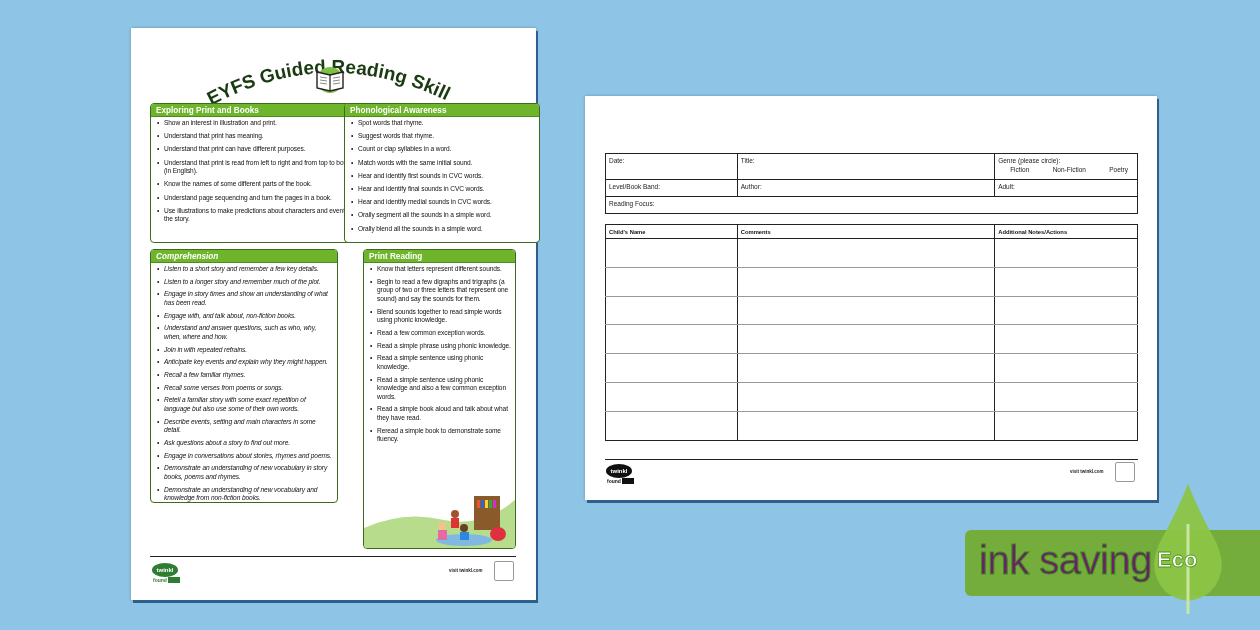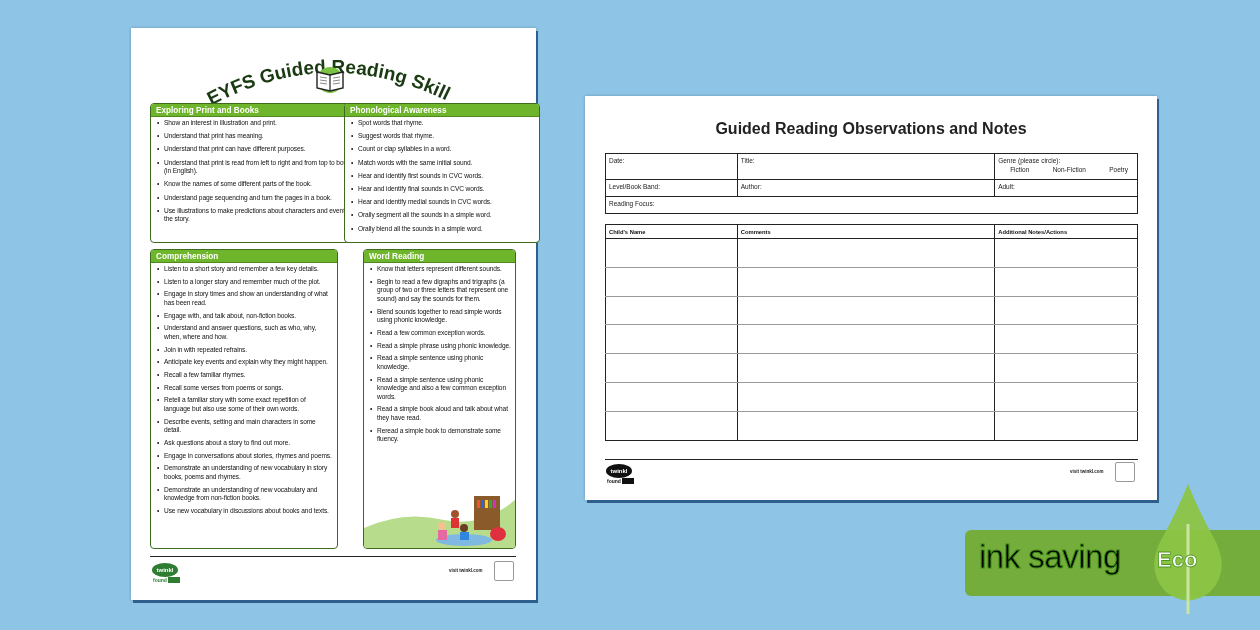--- a/index.html
+++ b/index.html
@@ -12,21 +12,21 @@
   #left-sheet { left: 131px; top: 28px; width: 405px; height: 572px; }
   .arc-title { position: absolute; left: 0; top: 0; width: 405px; height: 80px; }
   .book-icon { position: absolute; left: 183px; top: 38px; width: 32px; height: 28px; }
   .panel { position: absolute; border: 1.5px solid #3d6b1e; border-radius: 4px; background: #fff; overflow: hidden; }
   .panel-head { background: #6fb52c; color: #fff; font-weight: bold; font-size: 8.2px; padding: 2px 5px 2px; height: 13px; line-height: 10px; border-bottom: 1px solid #4f8a1e; }
   .panel ul { list-style: none; padding: 2px 4px 2px 6px; }
   .panel li { font-size: 6.6px; line-height: 8.6px; color: #111; margin-bottom: 4.6px; padding-left: 7px; position: relative; letter-spacing: -0.1px; }
   .panel li::before { content: "•"; position: absolute; left: 0; top: 0; }
   #panel-print { left: 19px; top: 75px; width: 216px; height: 140px; }
   #panel-phon { left: 213px; top: 75px; width: 196px; height: 140px; }
-  #panel-comp { left: 19px; top: 221px; width: 188px; height: 300px; }
+  #panel-comp { left: 19px; top: 221px; width: 188px; height: 254px; font-style: italic; }
   #panel-word { left: 232px; top: 221px; width: 153px; height: 300px; }
   #panel-comp li { margin-bottom: 4.1px; }
   #panel-word li { margin-bottom: 4.1px; }
   .hill { position: absolute; left: 0; bottom: 0; width: 153px; height: 60px; }
   .left-footer-line { position: absolute; left: 19px; top: 528px; width: 366px; height: 1px; background: #222; }
   .logo-left { position: absolute; left: 20px; top: 533px; width: 32px; height: 22px; }
   .visit-text { position: absolute; font-size: 4.5px; font-weight: bold; color: #222; }
   .logo-right { position: absolute; width: 20px; height: 20px; border: 1px solid #999; border-radius: 2px; background: #fff; }
 
   
@@ -39,21 +39,21 @@
   table.info tr.r3 td { height: 17px; }
   .genre-opts { display: flex; justify-content: space-between; padding: 2px 6px 0 12px; }
   table.obs { position: absolute; left: 20px; top: 128px; width: 533px; border-collapse: collapse; }
   table.obs th { border: 1px solid #222; font-size: 5.8px; font-weight: bold; text-align: left; padding: 3px 3px; height: 14px; color: #111; }
   table.obs td { border-left: 1px solid #222; border-right: 1px solid #222; border-bottom: 1.5px solid #999; height: 28.8px; }
   table.obs tr:last-child td { border-bottom: 1px solid #222; }
   .right-footer-line { position: absolute; left: 20px; top: 363px; width: 533px; height: 1px; background: #222; }
 
   
   #eco-badge { position: absolute; left: 965px; top: 530px; width: 295px; height: 66px; background: #75ad3c; border-radius: 6px 0 0 6px; }
-  .eco-text { position: absolute; left: 14px; top: 8px; font-size: 33px; color: #000000; letter-spacing: -0.5px; -webkit-text-stroke: 1px #3a8a14; }
+  .eco-text { position: absolute; left: 14px; top: 8px; font-size: 40px; color: #701a75; letter-spacing: -0.5px; -webkit-text-stroke: 1px #3a8a14; }
   .eco-drop { position: absolute; left: 1148px; top: 484px; width: 80px; height: 130px; }
   .eco-label { position: absolute; left: 1157px; top: 547px; font-size: 22px; font-weight: bold; color: #fff; -webkit-text-stroke: 0.8px #4e9520; }
 </style>
 </head>
 <body>
 
 <div class="sheet" id="left-sheet">
   <svg class="arc-title" viewBox="0 0 405 80">
     <defs>
         <path id="arc" d="M 85 75 Q 202 15 320 75"></path>
@@ -117,21 +117,21 @@
         <li>Retell a familiar story with some exact repetition of language but also use some of their own words.</li>
         <li>Describe events, setting and main characters in some detail.</li>
         <li>Ask questions about a story to find out more.</li>
         <li>Engage in conversations about stories, rhymes and poems.</li>
         <li>Demonstrate an understanding of new vocabulary in story books, poems and rhymes.</li>
         <li>Demonstrate an understanding of new vocabulary and knowledge from non-fiction books.</li>
         <li>Use new vocabulary in discussions about books and texts.</li>
       </ul>
   </div>
   <div class="panel" id="panel-word">
-    <div class="panel-head">Word Reading</div>
+    <div class="panel-head">Print Reading</div>
     <ul>
         <li>Know that letters represent different sounds.</li>
         <li>Begin to read a few digraphs and trigraphs (a group of two or three letters that represent one sound) and say the sounds for them.</li>
         <li>Blend sounds together to read simple words using phonic knowledge.</li>
         <li>Read a few common exception words.</li>
         <li>Read a simple phrase using phonic knowledge.</li>
         <li>Read a simple sentence using phonic knowledge.</li>
         <li>Read a simple sentence using phonic knowledge and also a few common exception words.</li>
         <li>Read a simple book aloud and talk about what they have read.</li>
         <li>Reread a simple book to demonstrate some fluency.</li>
@@ -162,21 +162,20 @@
     <ellipse cx="14" cy="9" rx="13" ry="7" fill="#2e7d32"></ellipse>
     <text x="14" y="11" font-size="6" fill="#fff" text-anchor="middle" font-weight="bold" font-family="Liberation Sans, sans-serif">twinkl</text>
     <text x="2" y="21" font-size="5" fill="#2e7d32" font-weight="bold" font-family="Liberation Sans, sans-serif">found</text>
     <rect x="17" y="16" width="12" height="6" fill="#2e7d32"></rect>
   </svg>
   <div class="visit-text" style="left:318px; top:540px;">visit twinkl.com</div>
   <div class="logo-right" style="left:363px; top:533px;"></div>
 </div>
 
 <div class="sheet" id="right-sheet">
-  <div class="doc-title">Guided Reading Observations and Notes</div>
 
   <table class="info">
     <colgroup>
         <col style="width:132px">
         <col style="width:258px">
         <col style="width:143px">
       </colgroup>
     <tbody>
         <tr class="r1">
       <td>Date:</td>

